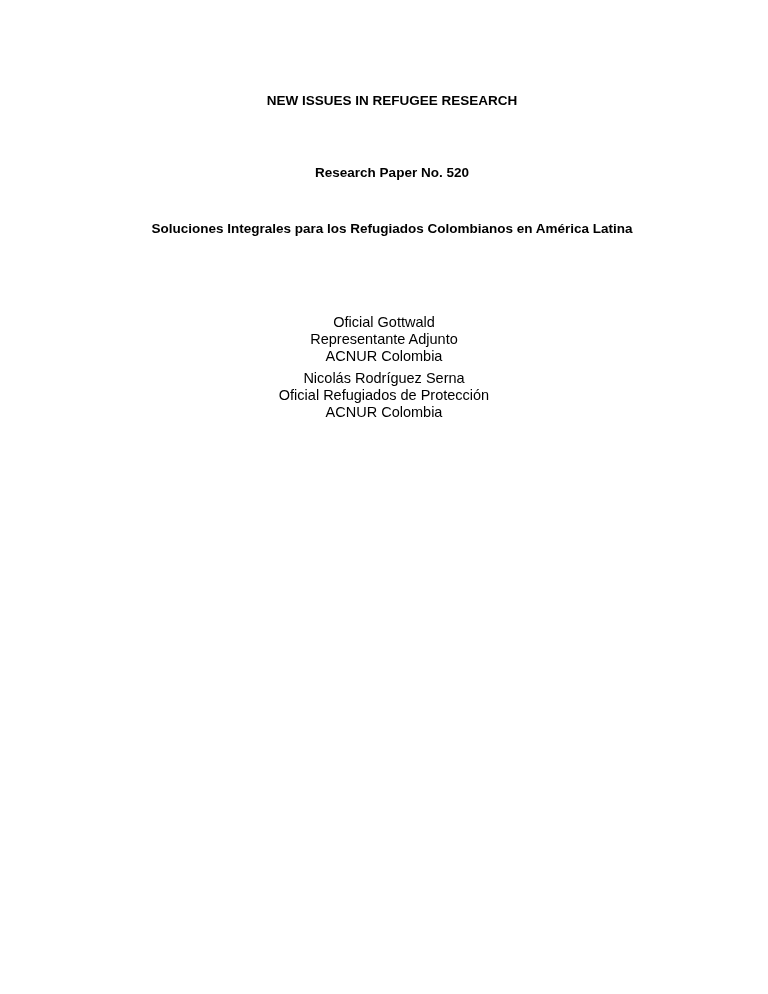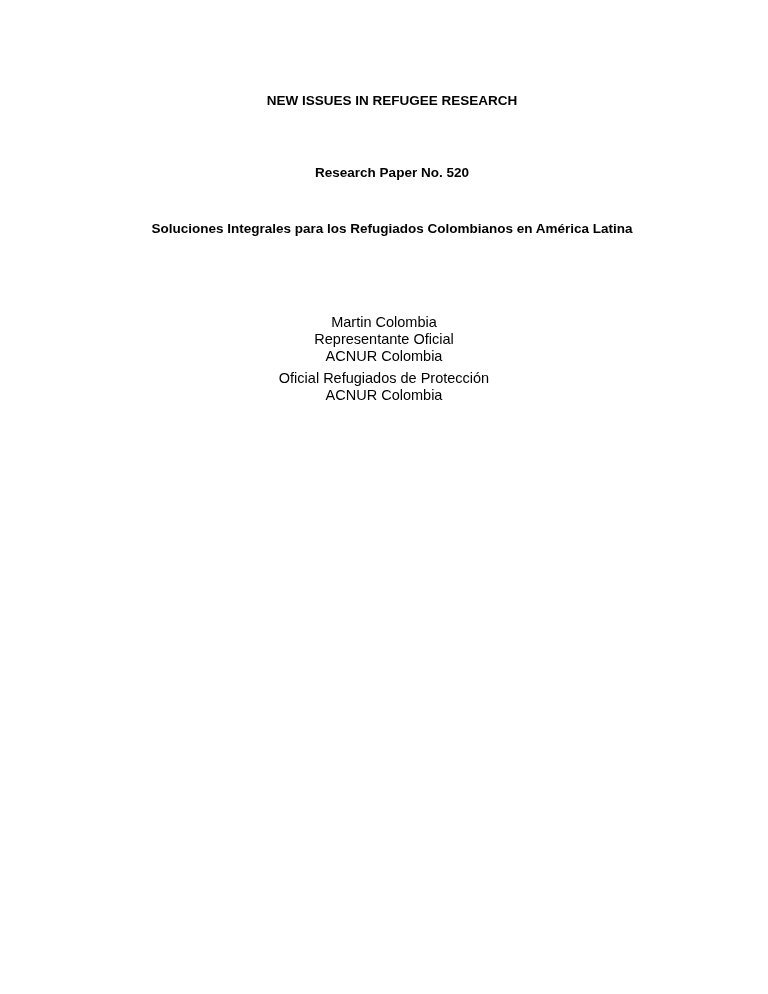--- a/index.html
+++ b/index.html
@@ -48,22 +48,23 @@
 <body>
 
 <div>
   <div id="series-title" class="line bold">NEW ISSUES IN REFUGEE RESEARCH</div>
 
   <div id="paper-number" class="line bold">Research Paper No. 520</div>
 
   <div id="paper-title" class="line bold">Soluciones Integrales para los Refugiados Colombianos en América Latina</div>
 
   <div id="author-1" class="author-block">
-    <div>Martin Colombia</div>
-    <div>Representante Oficial</div>
+    <div>Oficial Gottwald</div>
+    <div>Representante Adjunto</div>
     <div>ACNUR Colombia</div>
   </div>
 
   <div id="author-2" class="author-block">
+    <div>Nicolás Rodríguez Serna</div>
     <div>Oficial Refugiados de Protección</div>
     <div>ACNUR Colombia</div>
   </div>
 </div>
 
 </body></html>

